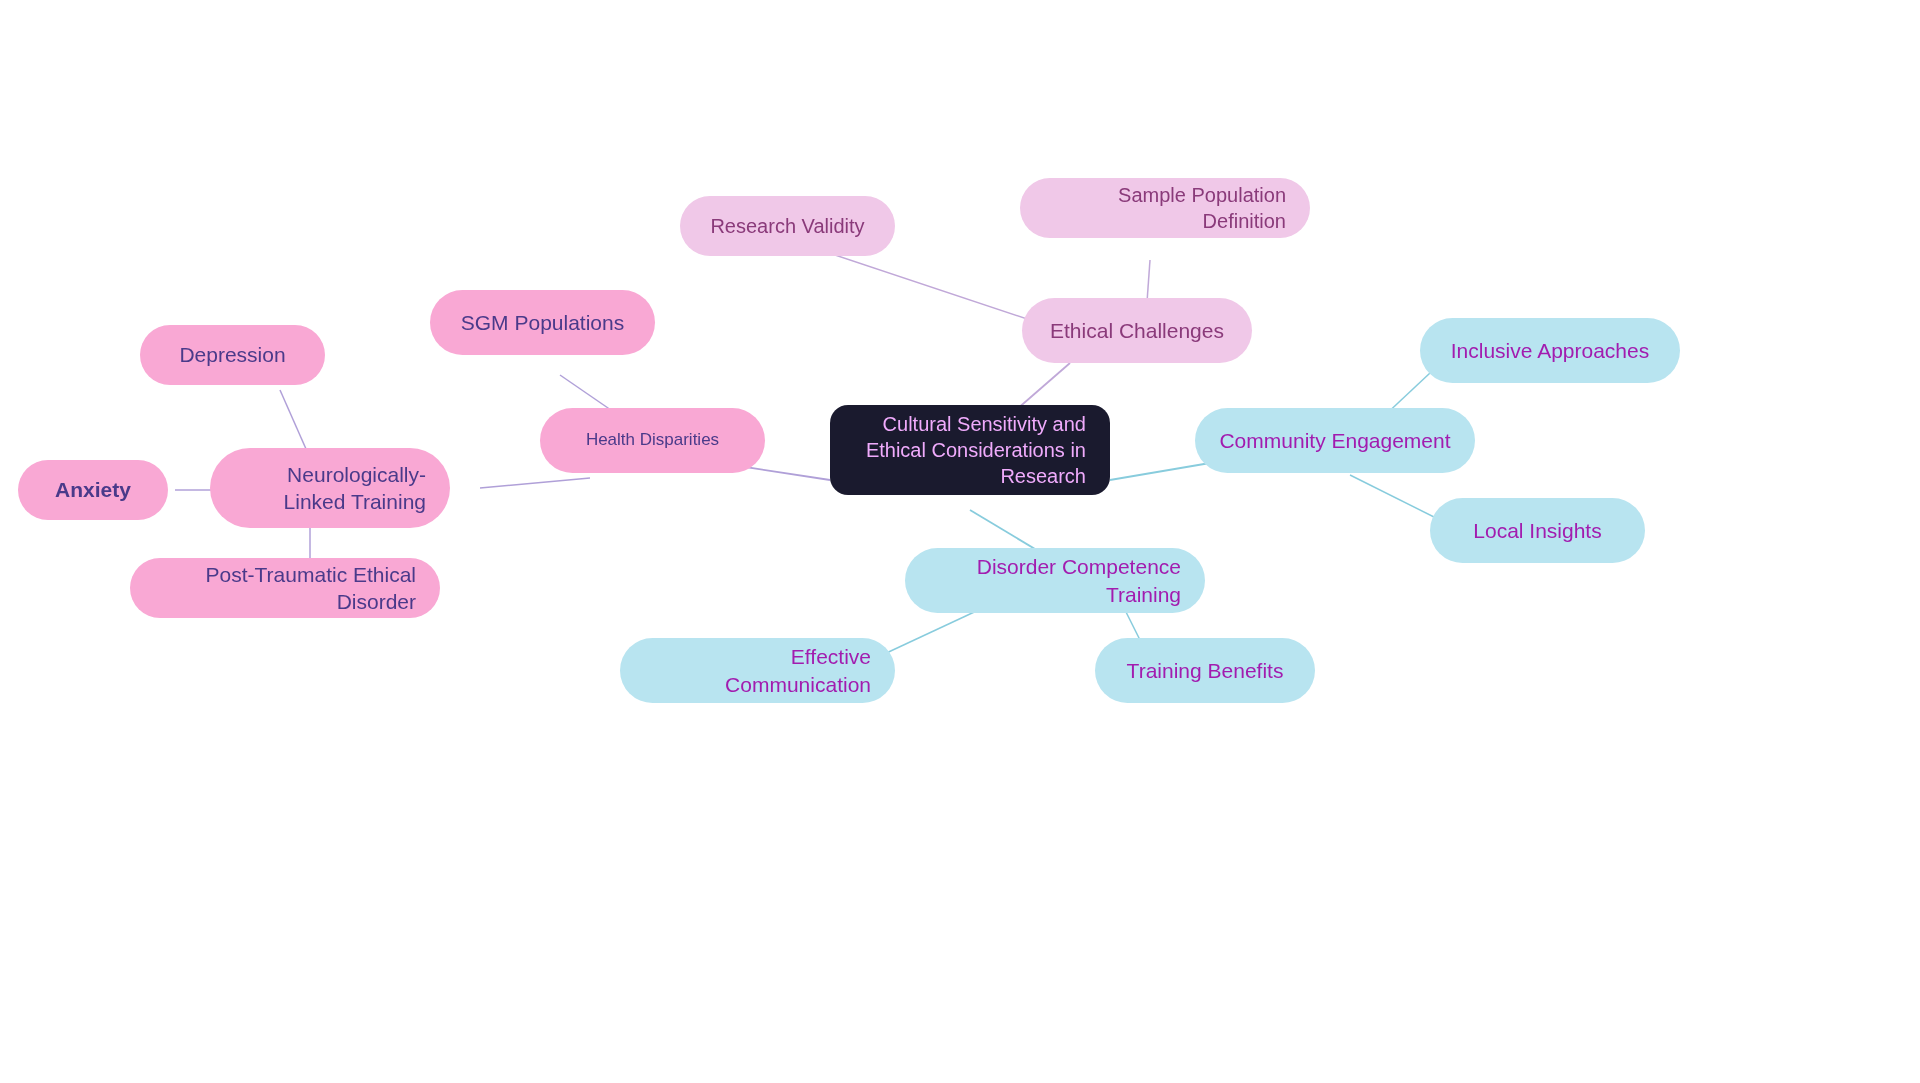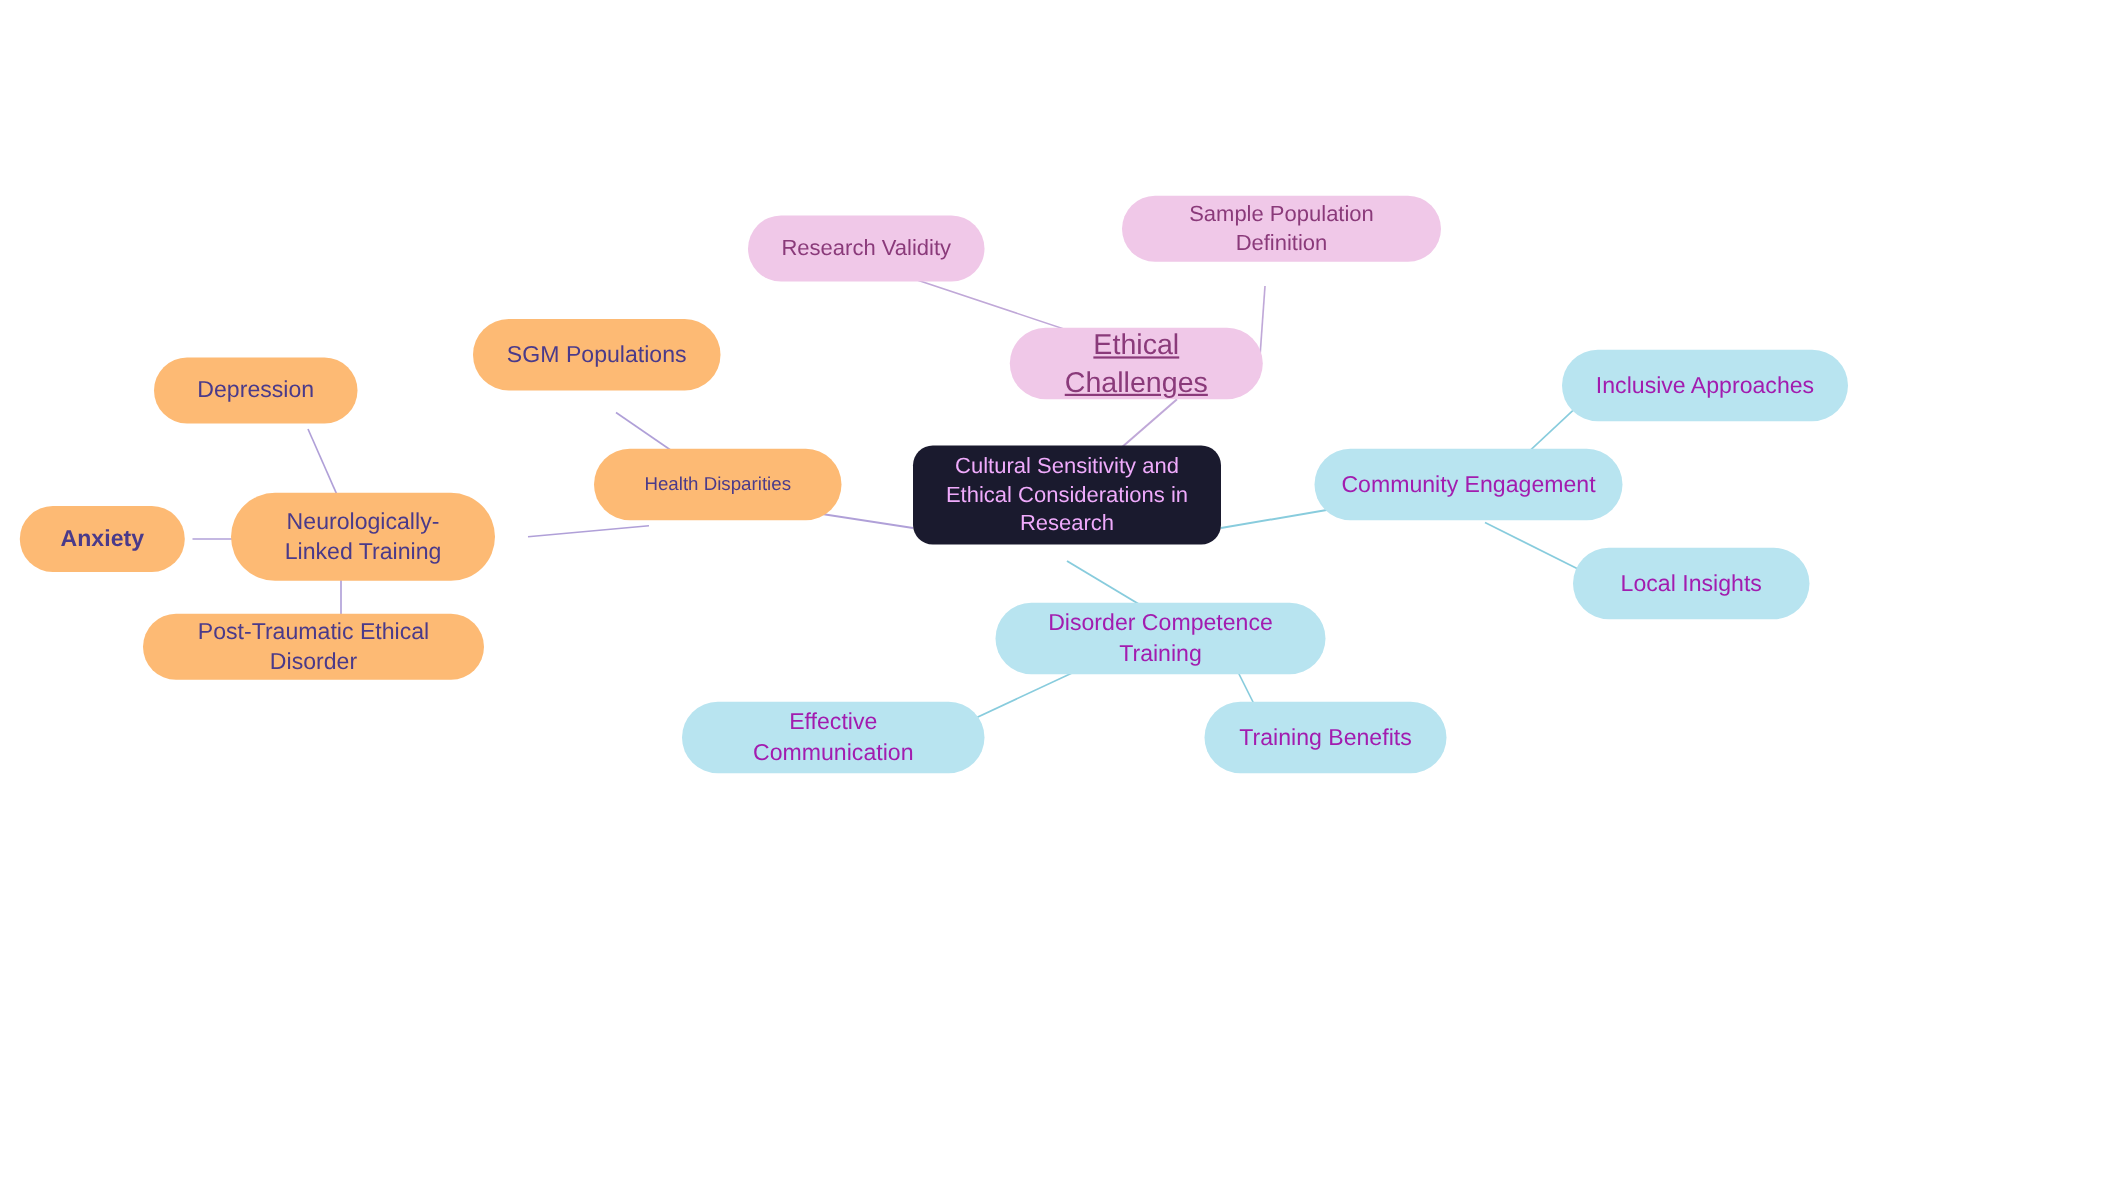--- a/index.html
+++ b/index.html
@@ -10,36 +10,36 @@
       overflow: hidden;
       font-family: 'Arial', sans-serif;
       position: relative;
     }
     .node {
       position: absolute;
       border-radius: 50px;
       display: flex;
       align-items: center;
       justify-content: center;
-      text-align: center;
+      text-align: right;
       font-size: 22px;
       padding: 10px 24px;
       line-height: 1.3;
     }
     .node-center {
       background: #1a1a2e;
       color: #f0abfc;
       font-size: 22px;
       font-weight: 500;
       border-radius: 18px;
       width: 280px;
       height: 90px;
     }
     .node-purple {
-      background: #fdba74;
+      background: #f9a8d4;
       color: #4a3a8a;
       border: none;
     }
     .node-pink {
       background: #f0c8e8;
       color: #8a3a7a;
     }
     .node-blue {
       background: #b8e4f0;
       color: #a21caf;
@@ -84,21 +84,21 @@
   <line x1="310" y1="458" x2="280" y2="390" stroke="#b0a0d8" stroke-width="1.5"></line>
 
   <line x1="250" y1="490" x2="175" y2="490" stroke="#b0a0d8" stroke-width="1.5"></line>
 
   <line x1="310" y1="520" x2="310" y2="580" stroke="#b0a0d8" stroke-width="1.5"></line>
 </svg>
 
 <div class="node node-center" style="left:830px; top:405px; width:280px; height:90px; font-size:20px; font-weight:500;">Cultural Sensitivity and Ethical
 Considerations in Research</div>
 
-<div class="node node-pink" style="left:918px; top:298px; width:230px; height:65px; font-size:26px;text-decoration:underline;">Ethical Challenges</div>
+<div class="node node-pink" style="left:1022px; top:298px; width:230px; height:65px; font-size:21px;">Ethical Challenges</div>
 
 <div class="node node-pink" style="left:680px; top:196px; width:215px; height:60px; font-size:20px;">Research Validity</div>
 
 <div class="node node-pink" style="left:1020px; top:178px; width:290px; height:60px; font-size:20px;">Sample Population Definition</div>
 
 <div class="node node-blue" style="left:1195px; top:408px; width:280px; height:65px; font-size:21px;">Community Engagement</div>
 
 <div class="node node-blue" style="left:1420px; top:318px; width:260px; height:65px; font-size:21px;">Inclusive Approaches</div>
 
 <div class="node node-blue" style="left:1430px; top:498px; width:215px; height:65px; font-size:21px;">Local Insights</div>

